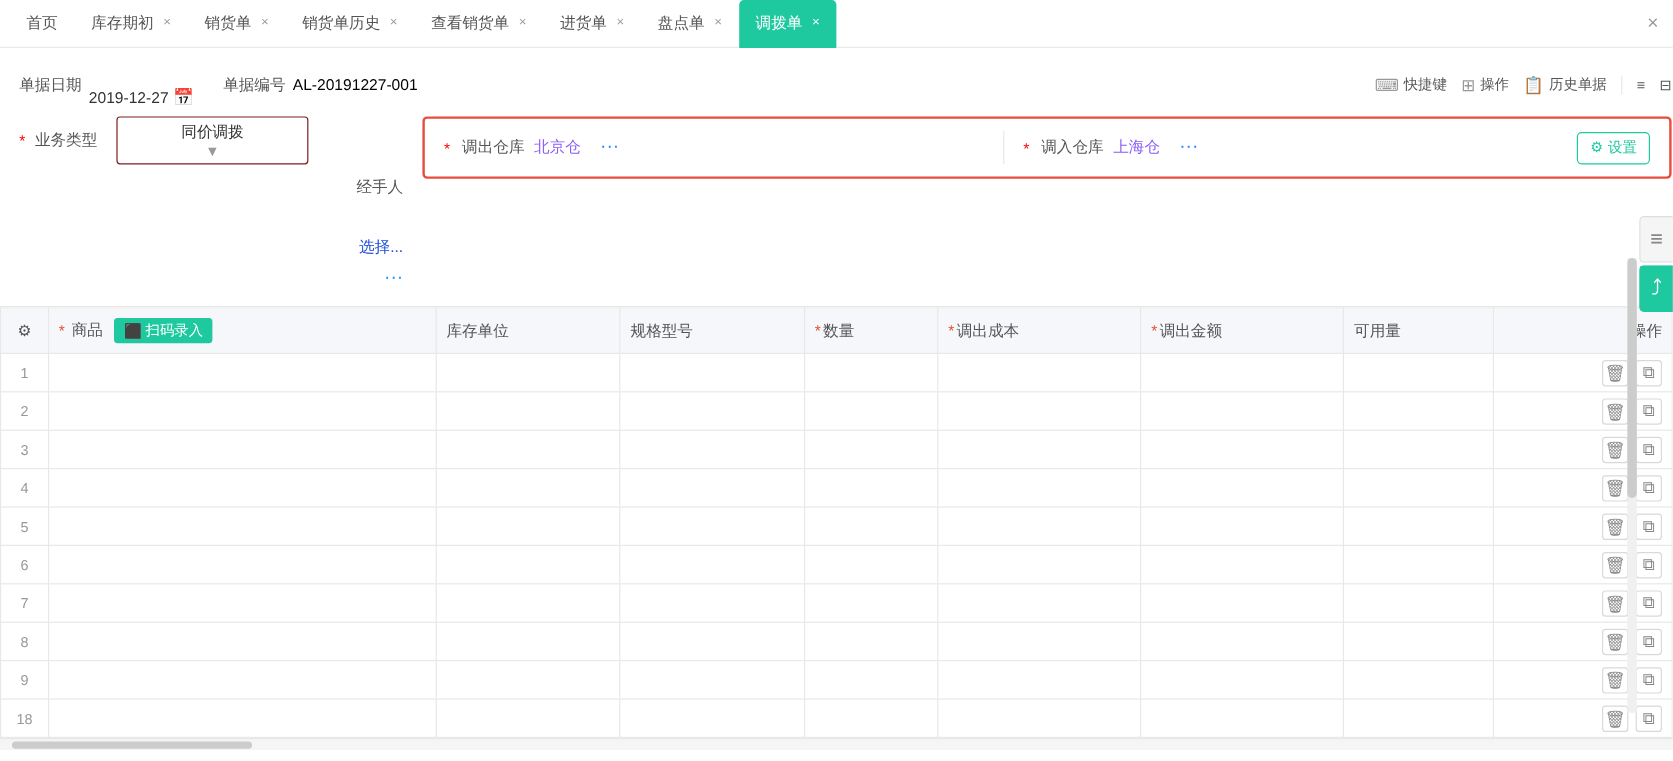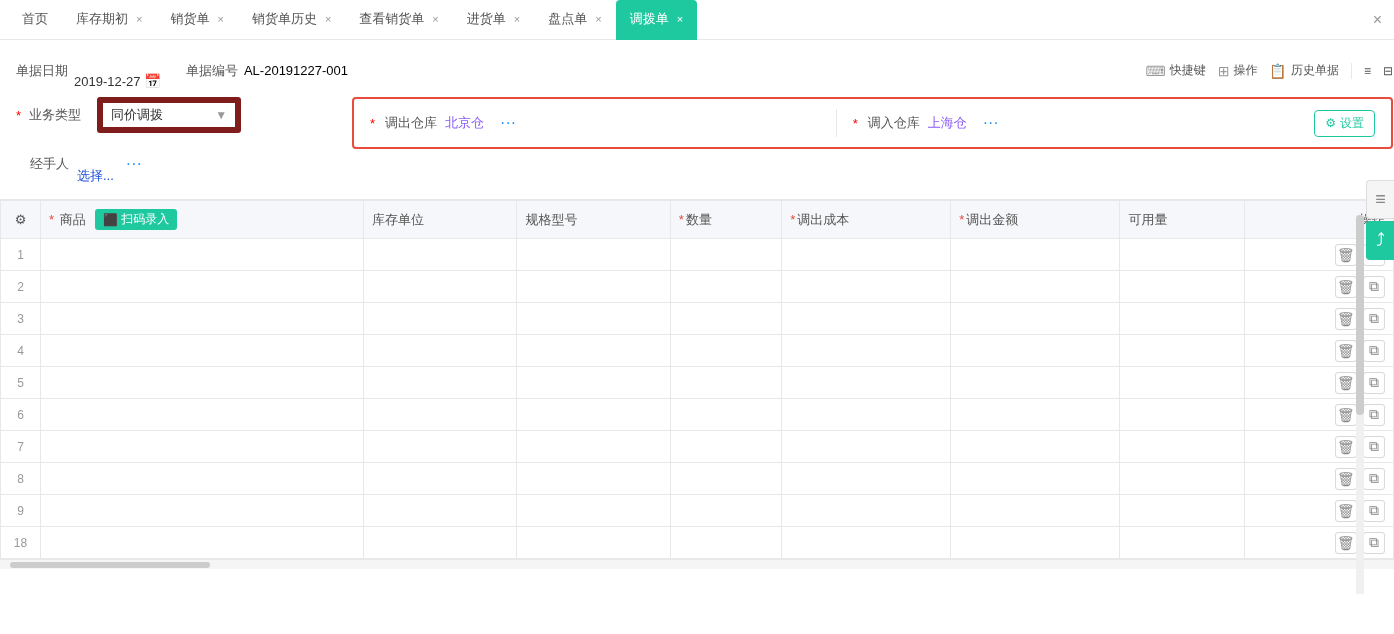--- a/index.html
+++ b/index.html
@@ -66,28 +66,29 @@
       align-items: center;
       justify-content: space-between;
       margin-bottom: 8px;
     }
     .form-left { display: flex; align-items: center; gap: 24px; }
     .field-group { display: flex; align-items: center; gap: 6px; }
     .field-label { color: #555; white-space: nowrap; }
     .field-required { color: #f00; margin-right: 2px; }
     .field-value { color: #000000; }
     .field-input {
-      border: 6px solid #7f1d1d;
+      border: 1px solid #7f1d1d;
       border-radius: 3px;
       padding: 3px 8px;
       font-size: 13px;
       color: #333;
       background: #fff;
-      width: 144px;
-      cursor: pointer;
+      width: 160px;
+      cursor: pointer;
+      flex-direction: column;
     }
     .field-date {
       display: flex;
       align-items: center;
       gap: 4px;
       color: #333;
       margin-top: 21px;
     }
     .calendar-icon { color: #1ec9a0; cursor: pointer; font-size: 14px; }
     .toolbar-btn {
@@ -133,23 +134,24 @@
       border-radius: 4px;
       color: #1ec9a0;
       cursor: pointer;
       font-size: 12px;
       white-space: nowrap;
     }
 
     
     .agent-row {
       display: flex;
-      align-items: center;
+      align-items: flex-end;
       gap: 8px;
       margin-bottom: 8px;
+      flex-direction: column;
     }
     .agent-placeholder { color: #1d4ed8; margin-top: 24px; }
 
     
     .table-wrapper {
       border-top: 1px solid #e8e8e8;
       overflow-x: auto;
     }
     table {
       width: 100%;

